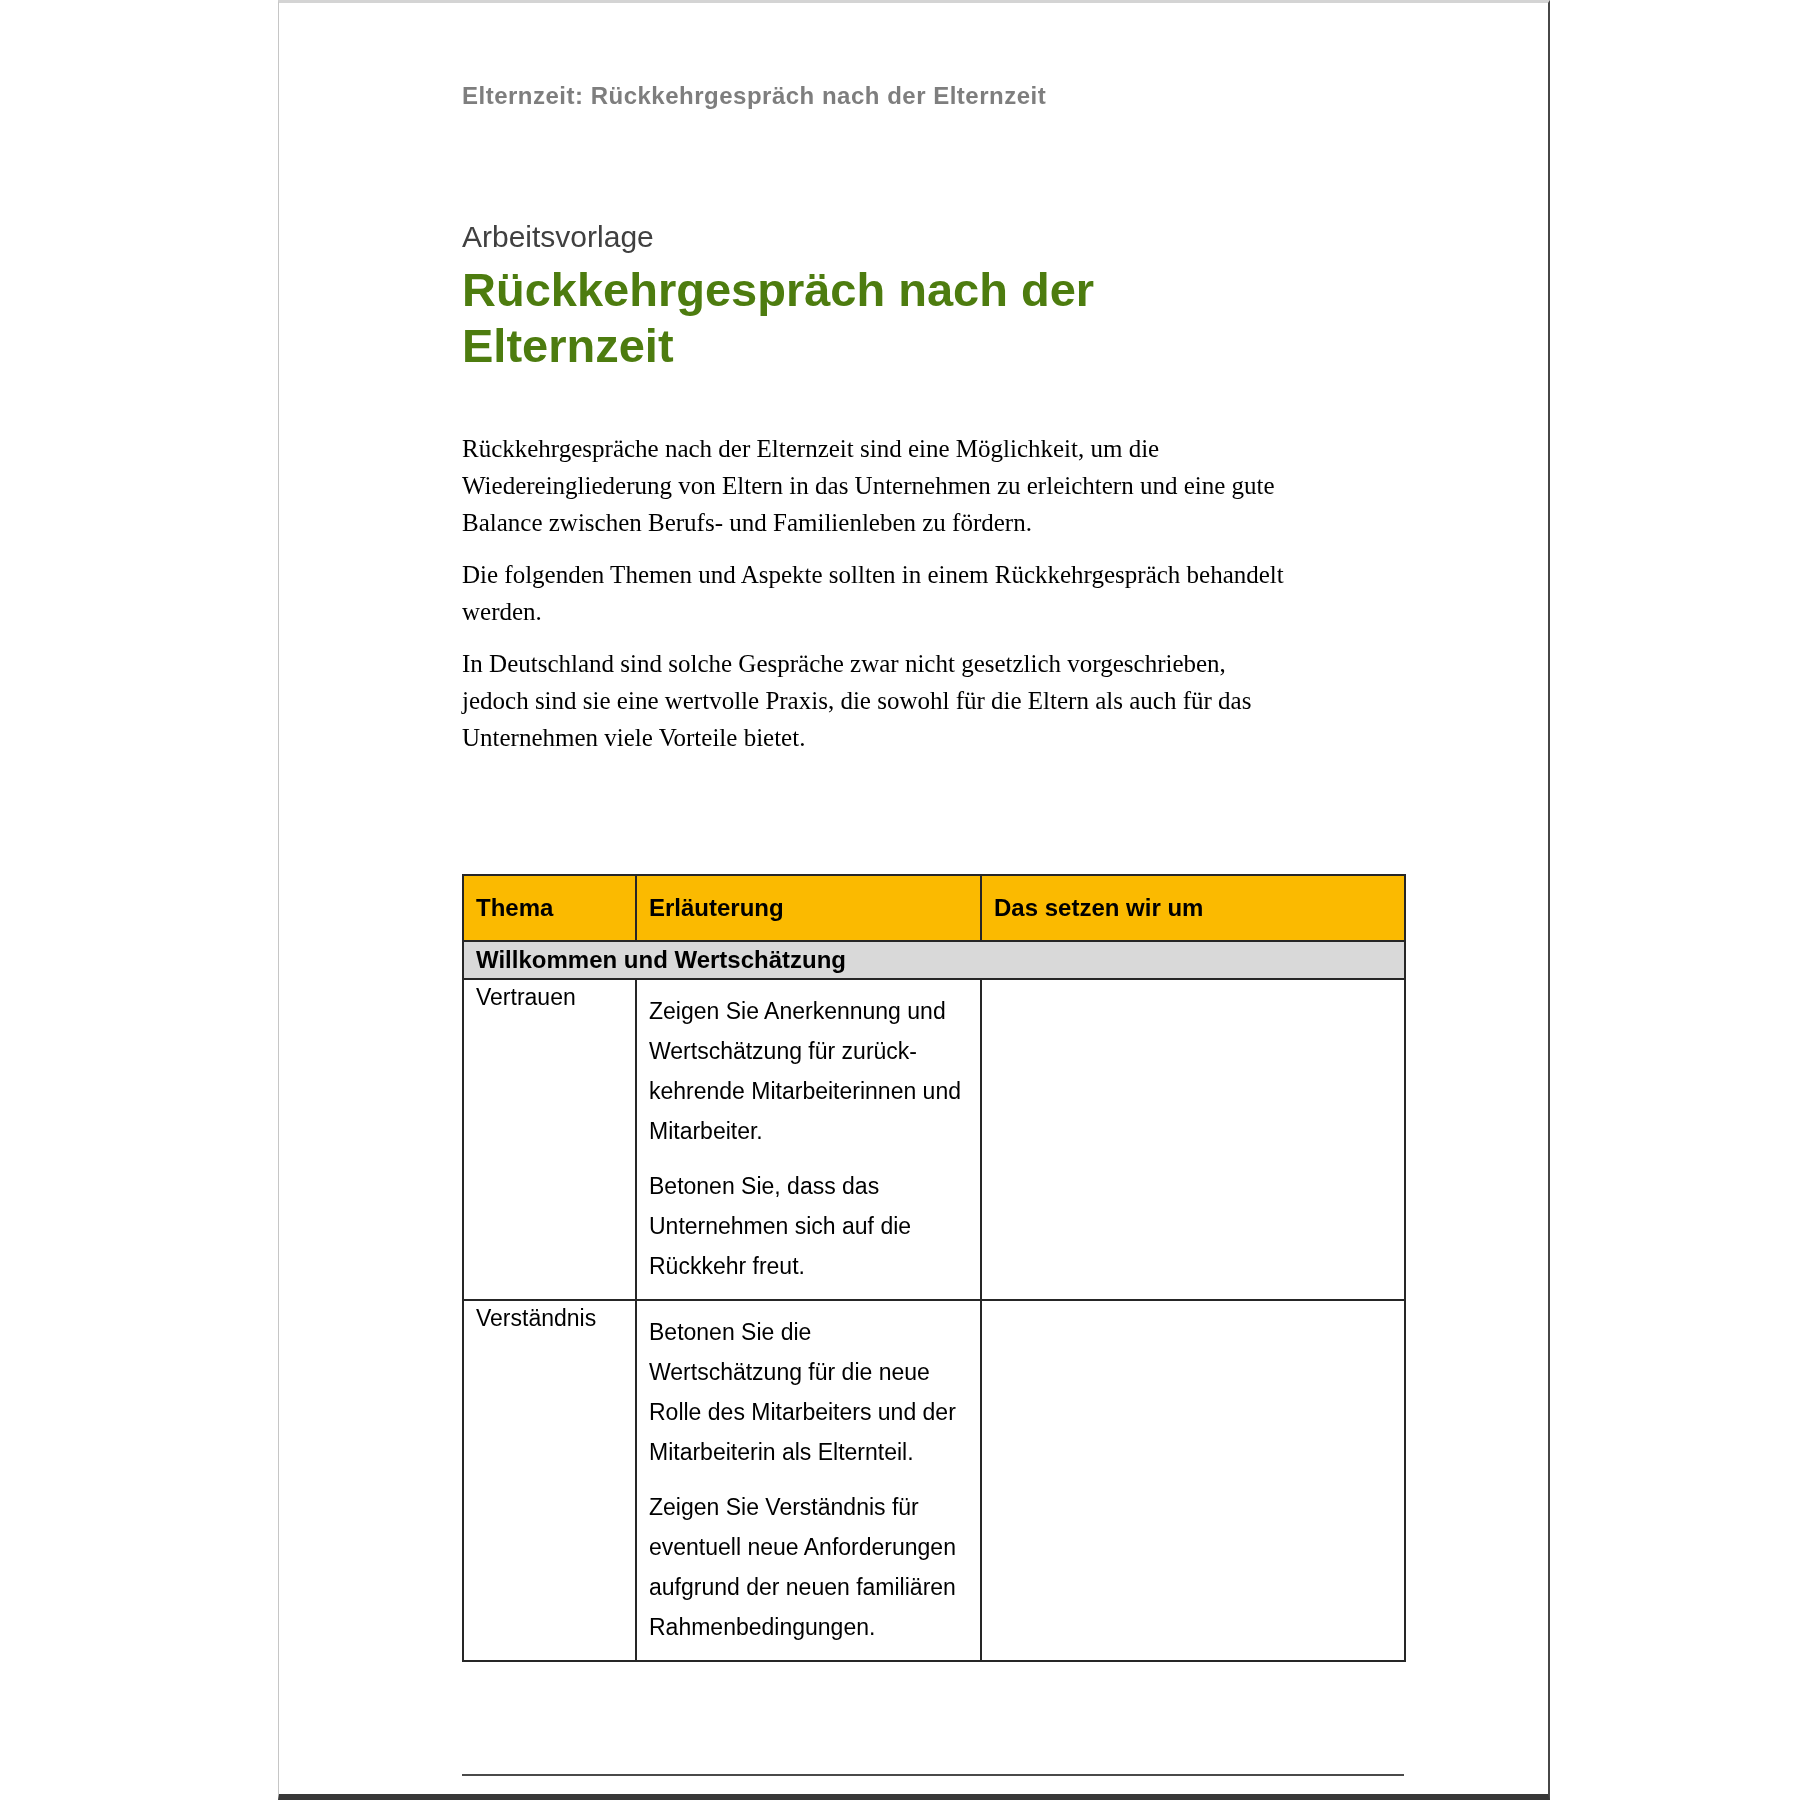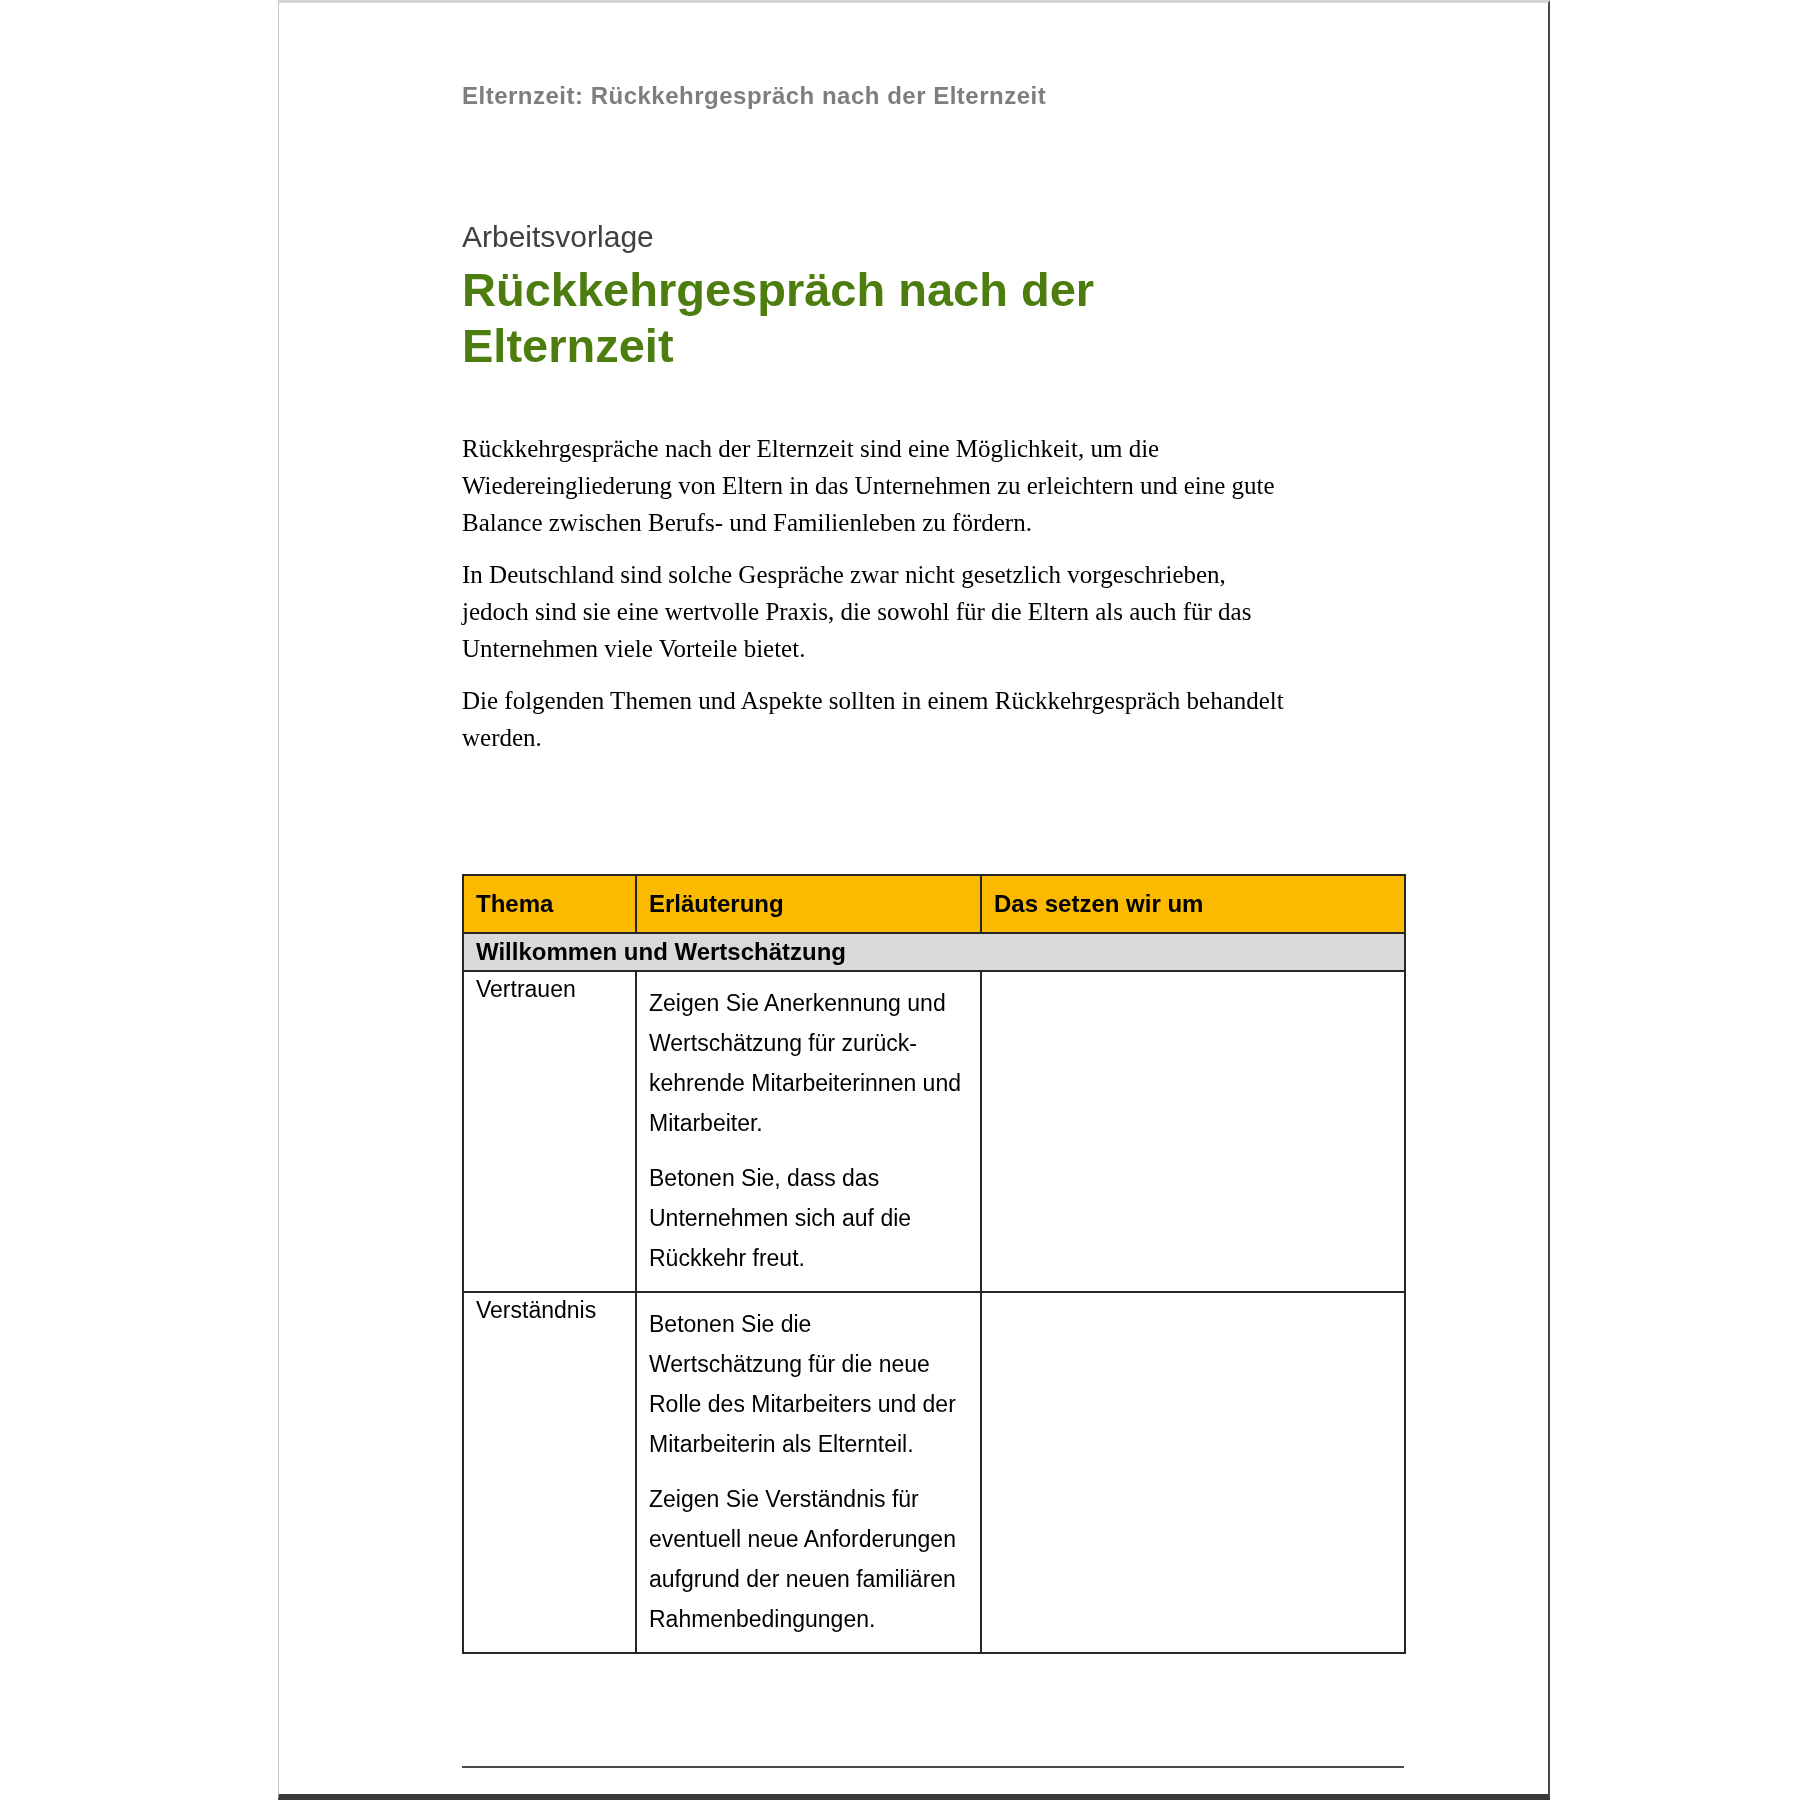--- a/index.html
+++ b/index.html
@@ -61,21 +61,21 @@
   }
   table.topics th, table.topics td {
     border: 2px solid #262626;
     font-size: 23px;
     color: #000000;
     vertical-align: top;
     text-align: left;
   }
   table.topics th {
     background: var(--accent-orange, #fbba00);
-    height: 58px;
+    height: 66px;
     font-size: 24px;
     font-weight: bold;
     vertical-align: middle;
     padding: 0 0 0 12px;
   }
   tr.section td {
     background: var(--section-gray, #d9d9d9);
     height: 38px;
     font-size: 24px;
     font-weight: bold;
@@ -132,22 +132,22 @@
   <div class="content">
 
     <div class="doc-header">Elternzeit: Rückkehrgespräch nach der Elternzeit</div>
 
     <div class="kicker">Arbeitsvorlage</div>
 
     <h1 class="title">Rückkehrgespräch nach der Elternzeit</h1>
 
     <div class="intro">
       <p>Rückkehrgespräche nach der Elternzeit sind eine Möglichkeit, um die Wiedereingliederung von Eltern in das Unternehmen zu erleichtern und eine gute Balance zwischen Berufs- und Familienleben zu fördern.</p>
+      <p>Die folgenden Themen und Aspekte sollten in einem Rückkehrgespräch behandelt werden.</p>
       <p>In Deutschland sind solche Gespräche zwar nicht gesetzlich vorgeschrieben, jedoch sind sie eine wertvolle Praxis, die sowohl für die Eltern als auch für das Unternehmen viele Vorteile bietet.</p>
-      <p>Die folgenden Themen und Aspekte sollten in einem Rückkehrgespräch behandelt werden.</p>
     </div>
 
     <table class="topics">
       <colgroup>
         <col style="width:173px">
         <col style="width:345px">
         <col style="width:424px">
       </colgroup>
       <thead>
         <tr>

